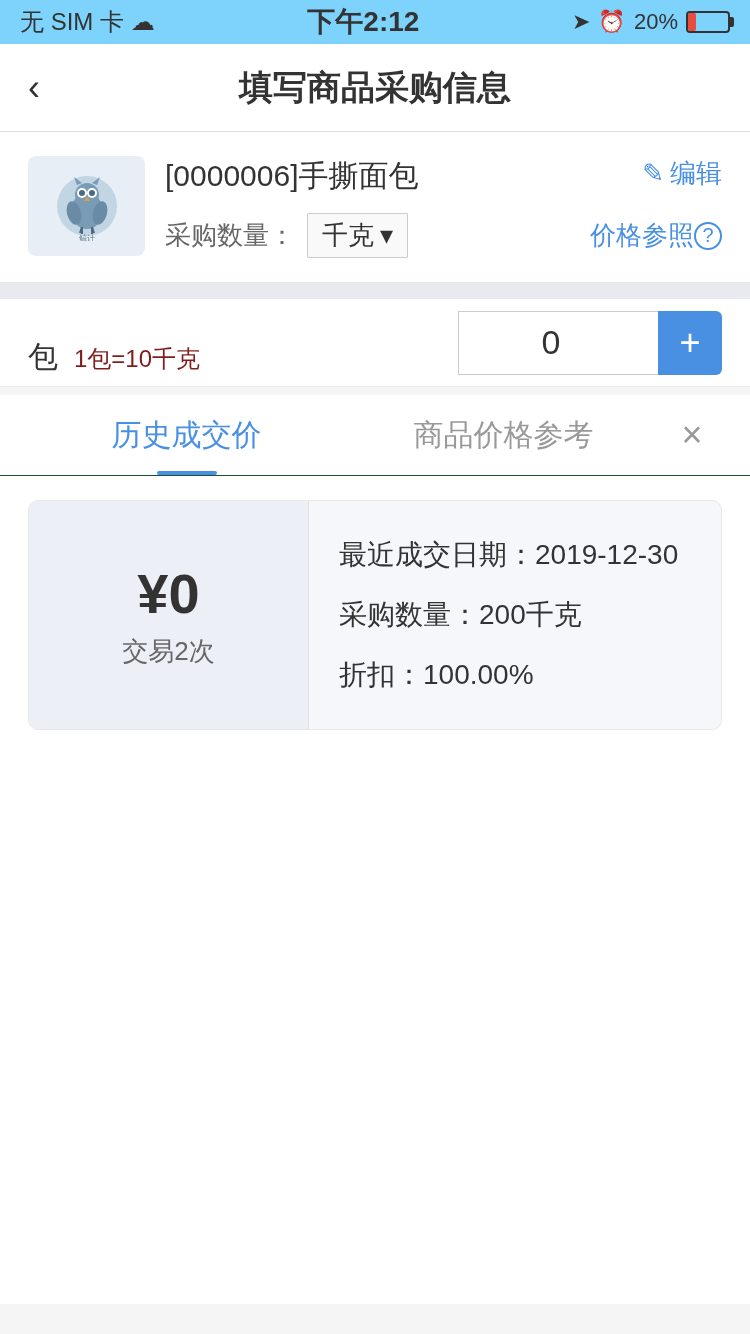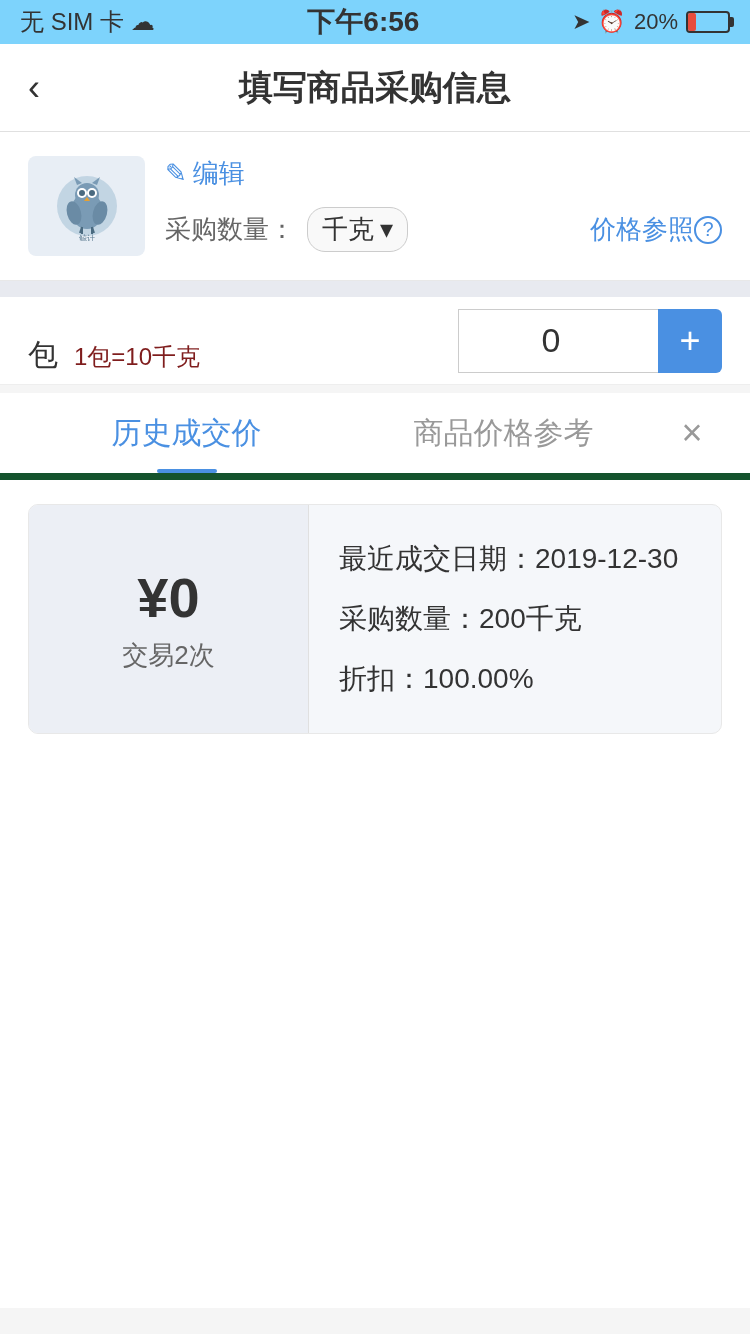--- a/index.html
+++ b/index.html
@@ -148,21 +148,21 @@
     }
     .unit-label {
       font-size: 26px;
       color: #666;
     }
     .unit-select {
       display: inline-flex;
       align-items: center;
       gap: 6px;
       border: 1px solid #cccccc;
-      border-radius: 18px;
+      border-radius: 1px;
       padding: 4px 14px;
       font-size: 26px;
       color: #333;
       background: #f9f9f9;
       cursor: pointer;
     }
     .price-ref {
       display: flex;
       align-items: center;
       color: #4a90e2;
@@ -243,21 +243,21 @@
     }
 
     
     .tabs-container {
       background: #ffffff;
       margin-top: 8px;
     }
     .tabs-header {
       display: flex;
       align-items: center;
-      border-bottom: 7px solid #14532d;
+      border-bottom: 1px solid #14532d;
       padding: 0 28px;
       position: relative;
     }
     .tab-item {
       flex: 1;
       height: 80px;
       display: flex;
       flex-direction: column;
       align-items: center;
       justify-content: center;
@@ -341,21 +341,21 @@
       min-height: 550px;
     }
   </style>
 </head>
 <body>
 
 <div class="status-bar">
   <div class="status-left">
     <span>无 SIM 卡 ☁</span>
   </div>
-  <div class="status-center">下午6:56</div>
+  <div class="status-center">下午2:12</div>
   <div class="status-right">
     <span>➤</span>
     <span>⏰</span>
     <span>20%</span>
     <div class="battery-icon">
       <div class="battery-fill"></div>
     </div>
   </div>
 </div>
 
@@ -390,20 +390,21 @@
       <line x1="30" y1="56" x2="28" y2="62" stroke="#4a6a80" stroke-width="2"></line>
       <line x1="30" y1="56" x2="30" y2="63" stroke="#4a6a80" stroke-width="2"></line>
       <line x1="40" y1="56" x2="42" y2="62" stroke="#4a6a80" stroke-width="2"></line>
       <line x1="40" y1="56" x2="40" y2="63" stroke="#4a6a80" stroke-width="2"></line>
 
       <text x="35" y="70" text-anchor="middle" font-size="8" fill="#5a7a90">鲸计</text>
     </svg>
   </div>
   <div class="product-info">
     <div class="product-header">
+      <div class="product-name">[0000006]手撕面包</div>
       <div class="edit-btn">
         <span>✎</span>
         <span>编辑</span>
       </div>
     </div>
     <div class="product-unit-row">
       <div style="display:flex;align-items:center;gap:12px;">
         <span class="unit-label">采购数量：</span>
         <div class="unit-select">
           <span>千克</span>

